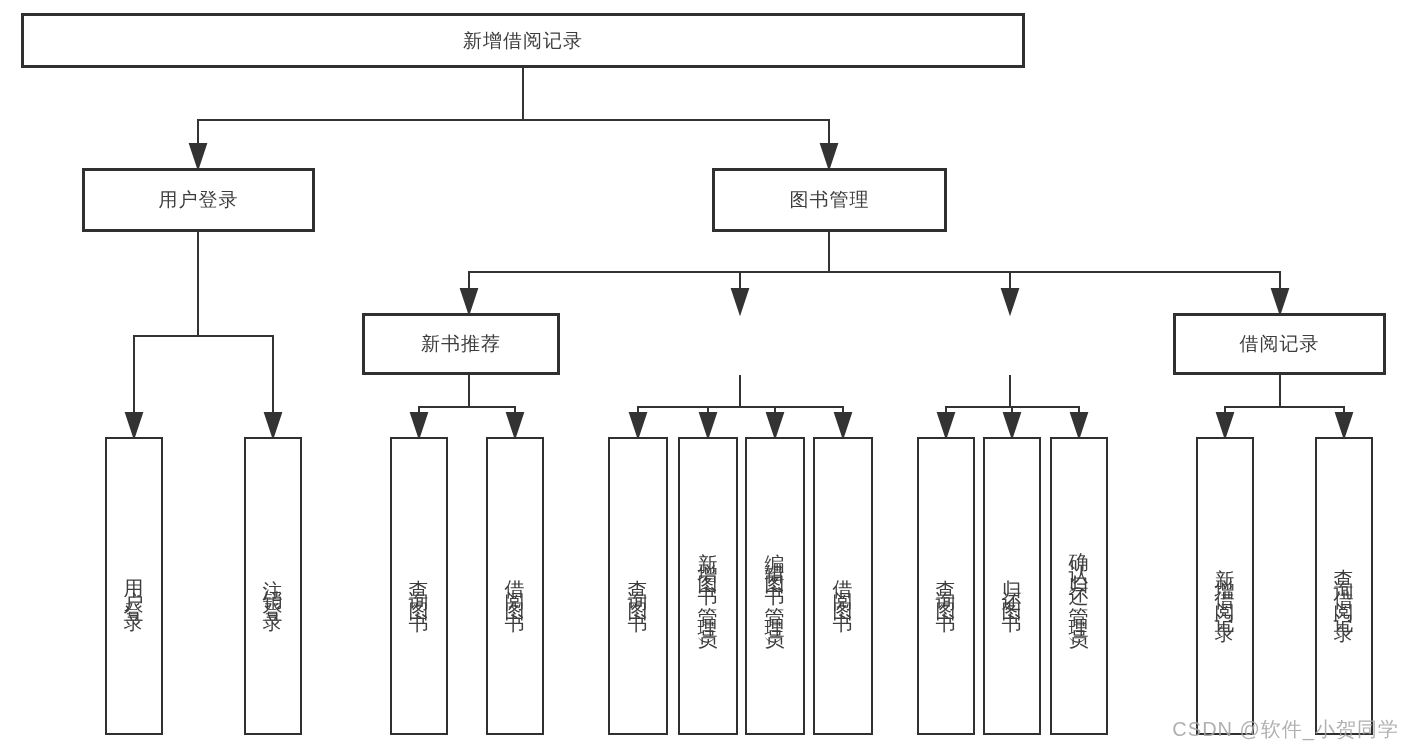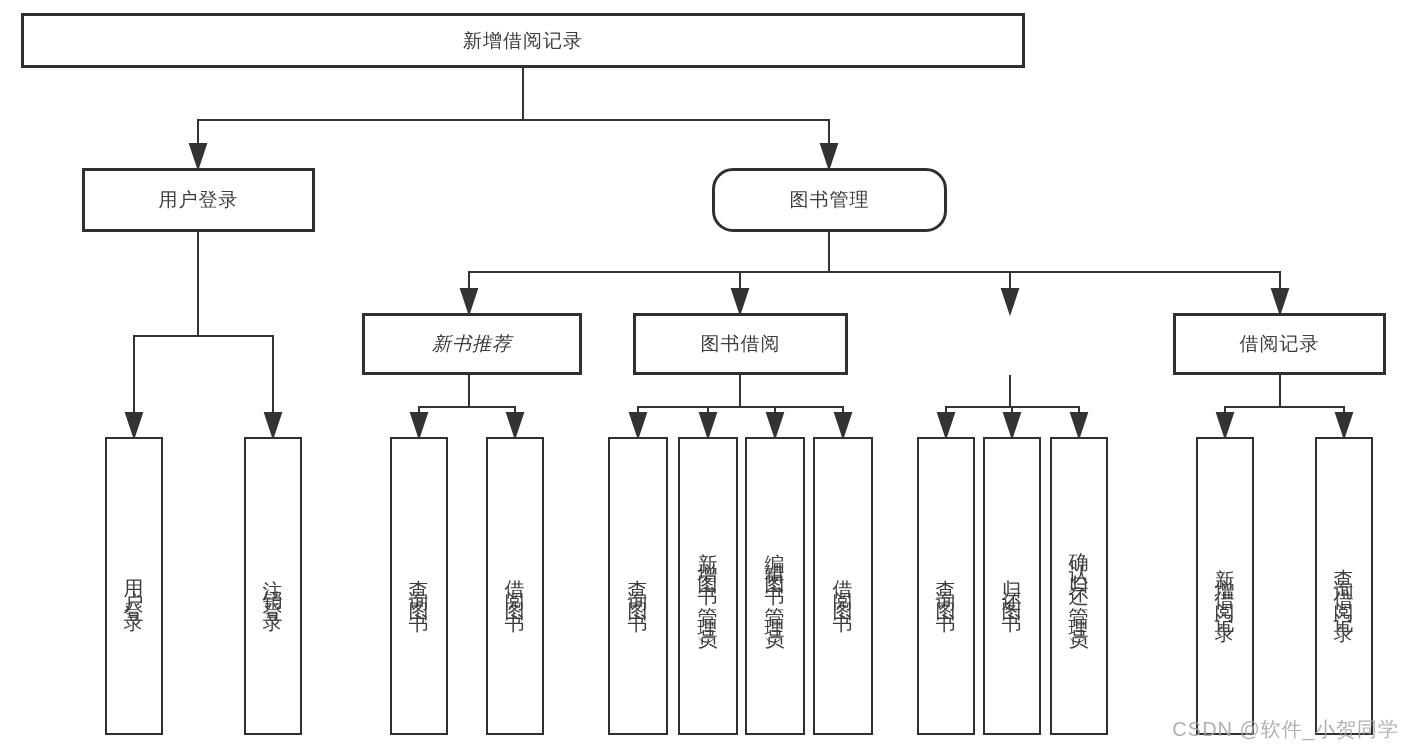--- a/index.html
+++ b/index.html
@@ -109,29 +109,26 @@
     </g>
   </svg>
 
   <div class="box" style="left:21px; top:13px; width:1004px; height:55px;">
     <span>新增借阅记录</span>
   </div>
 
   <div class="box" style="left:82px; top:168px; width:233px; height:64px;">
     <span>用户登录</span>
   </div>
-  <div class="box" style="left:712px; top:168px; width:235px; height:64px;border-radius:21px;">
+  <div class="box" style="left:712px; top:168px; width:235px; height:64px;">
     <span>图书管理</span>
   </div>
 
-  <div class="box" style="left:362px; top:313px; width:220px; height:62px;font-style:italic;">
+  <div class="box" style="left:362px; top:313px; width:198px; height:62px;">
     <span>新书推荐</span>
-  </div>
-  <div class="box" style="left:633px; top:313px; width:215px; height:62px;">
-    <span>图书借阅</span>
   </div>
   <div class="box" style="left:1173px; top:313px; width:213px; height:62px;">
     <span>借阅记录</span>
   </div>
 
   <div class="box leaf" style="left:105px; top:437px; width:58px; height:298px;">
     <span class="vtext">用户登录</span>
   </div>
   <div class="box leaf" style="left:244px; top:437px; width:58px; height:298px;">
     <span class="vtext">注销登录</span>

